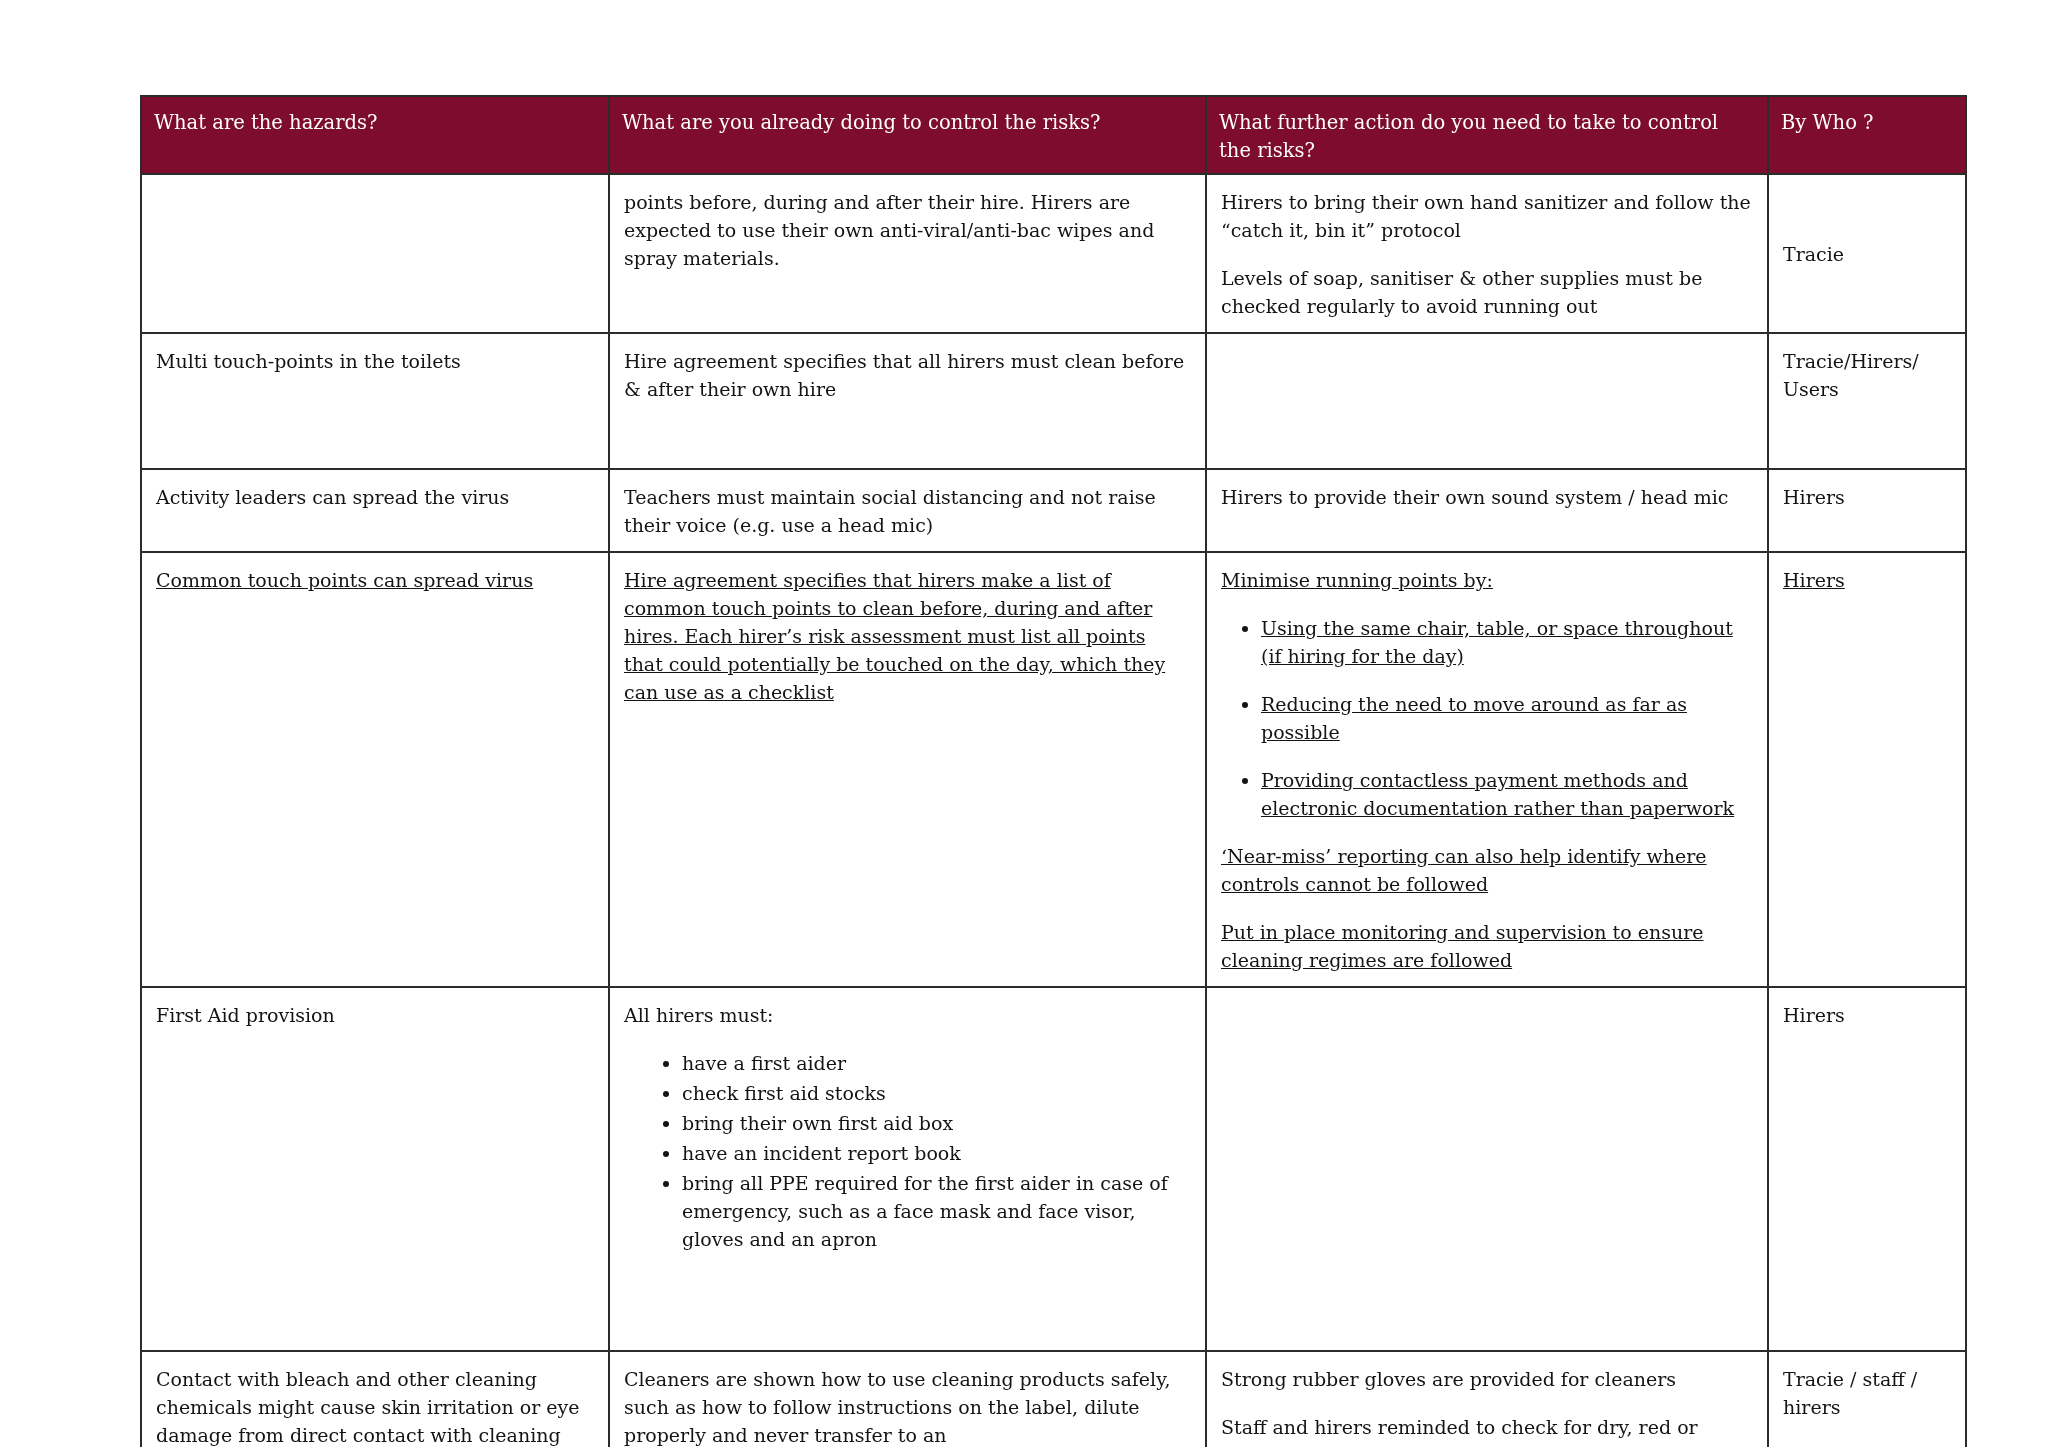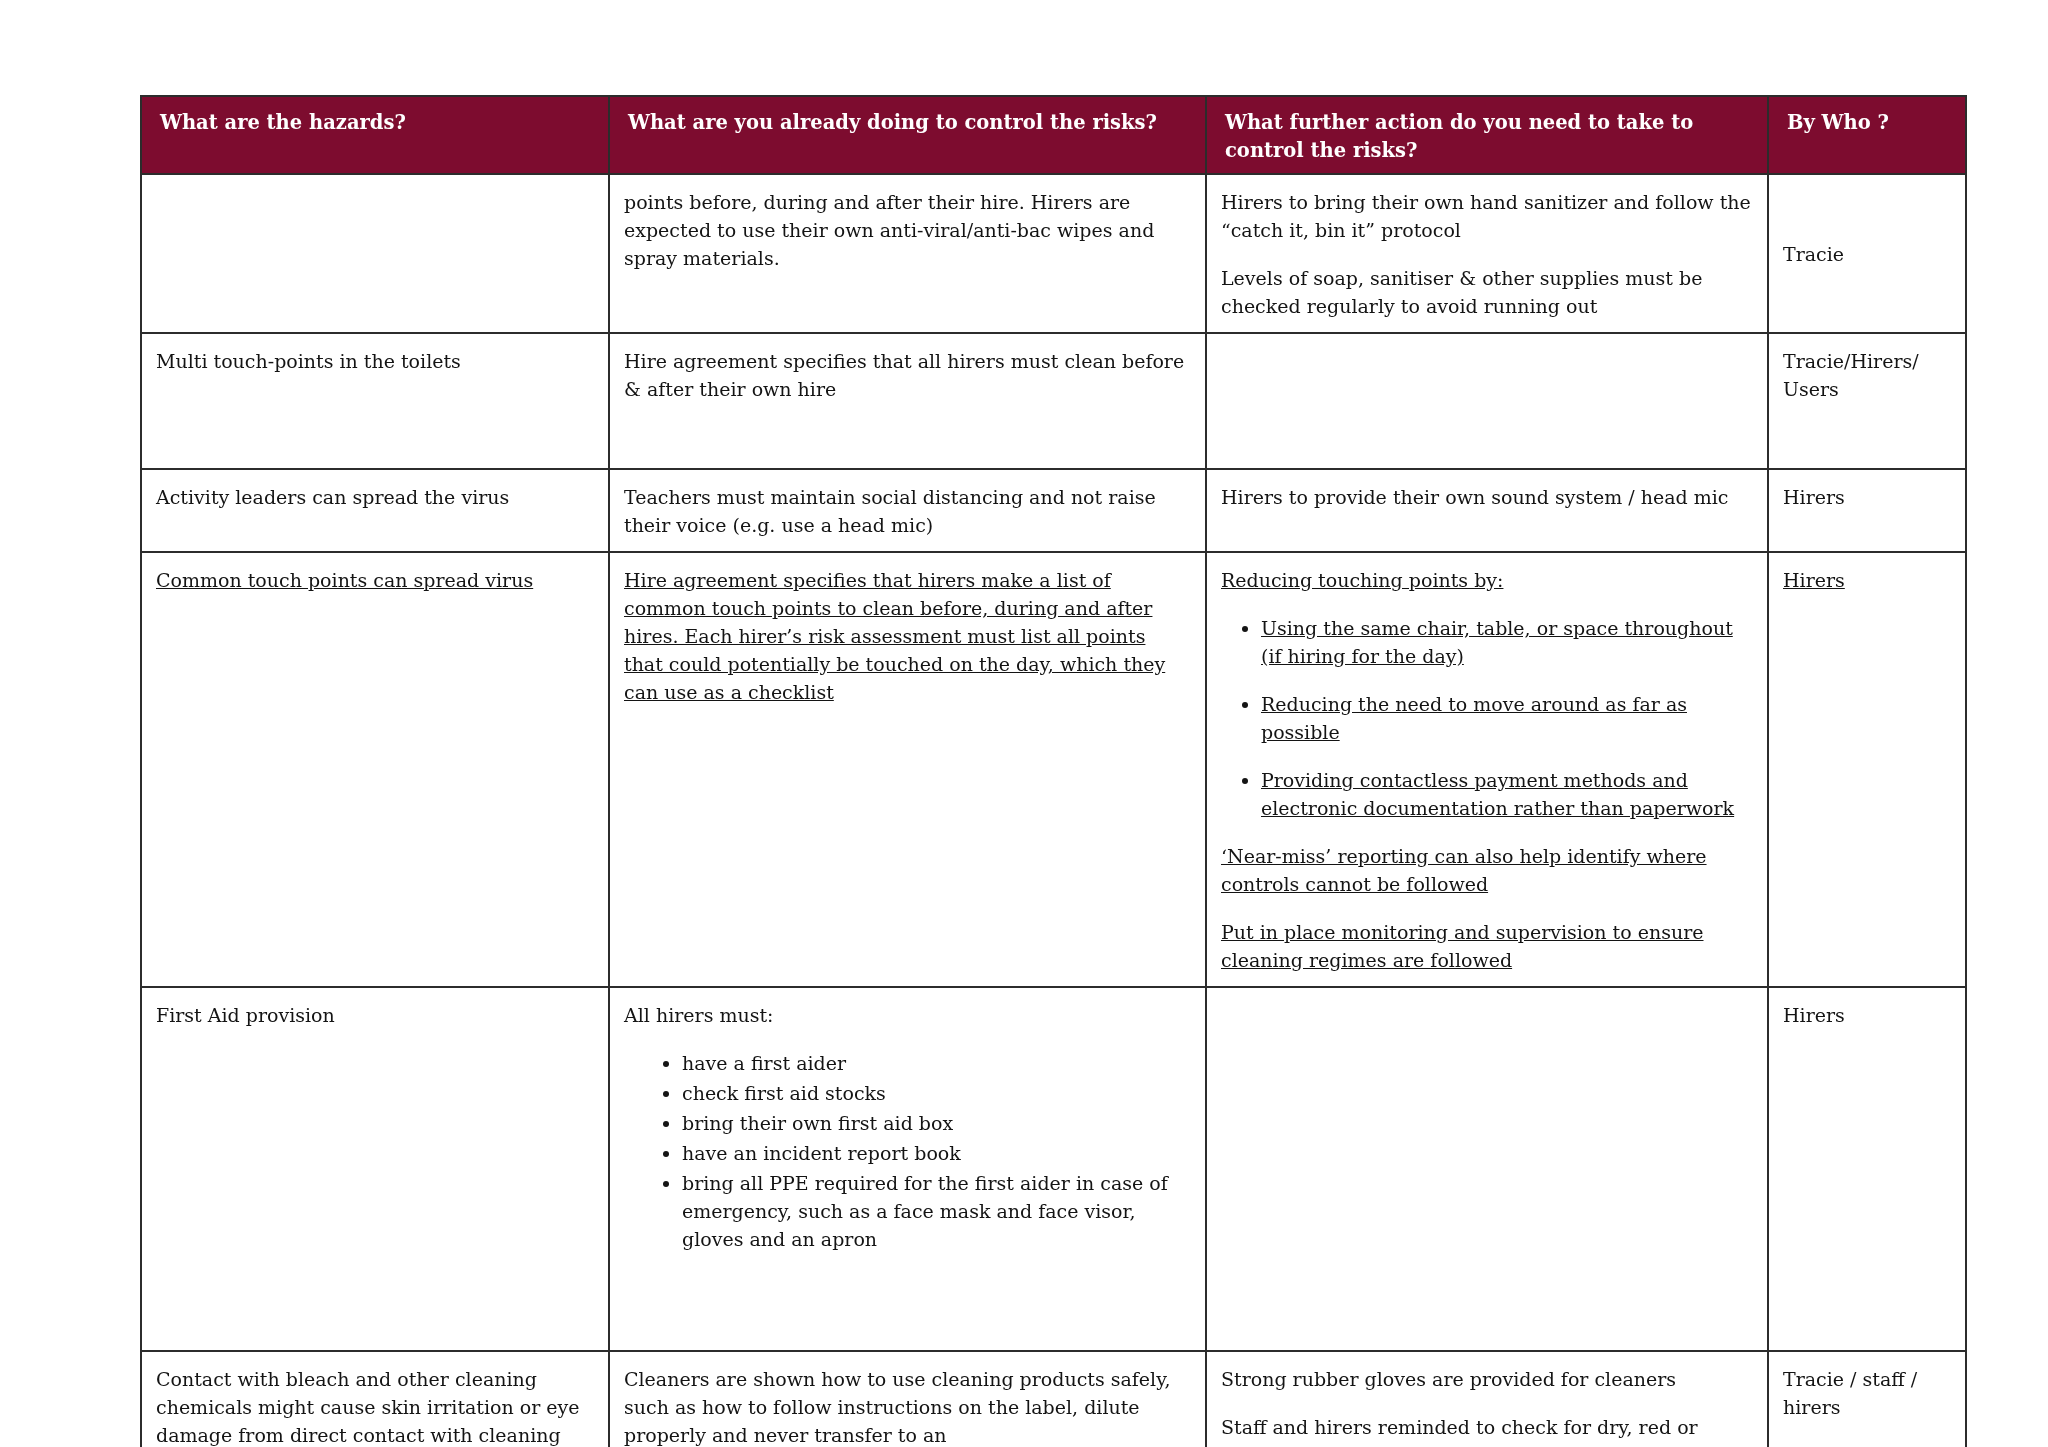--- a/index.html
+++ b/index.html
@@ -31,24 +31,24 @@
 
   th, td {
     border: 2px solid #2c2c2c;
     vertical-align: top;
     text-align: left;
   }
   thead tr { height: 78px; }
   th {
     background: #7d0c2f;
     color: #ffffff;
-    font-weight: bold;
+    font-weight: normal;
     font-size: 19.5px;
     line-height: 28px;
-    padding: 12px 16px 8px 18px;
+    padding: 12px 16px 8px 12px;
   }
   td {
     font-size: 19px;
     line-height: 28px;
     padding: 13px 16px 12px 14px;
   }
   td p { margin: 0 0 20px 0; }
   td p:last-child { margin-bottom: 0; }
   td ul { margin: 0 0 20px 0; list-style: disc; }
   td ul:last-child { margin-bottom: 0; }
@@ -124,21 +124,21 @@
           </td>
         </tr>
         <tr>
           <td>
             <p>Common touch points can spread virus</p>
           </td>
           <td>
             <p>Hire agreement specifies that hirers make a list of common touch points to clean before, during and after hires.  Each hirer’s risk assessment must list all points that could potentially be touched on the day, which they can use as a checklist</p>
           </td>
           <td>
-            <p>Reducing touching points by:</p>
+            <p>Minimise running points by:</p>
             <ul class="spaced">
               <li>Using the same chair, table, or space throughout (if hiring for the day)</li>
               <li>Reducing the need to move around as far as possible</li>
               <li>Providing contactless payment methods and electronic documentation rather than paperwork</li>
             </ul>
             <p>‘Near-miss’ reporting can also help identify where controls cannot be followed</p>
             <p>Put in place monitoring and supervision to ensure cleaning regimes are followed</p>
           </td>
           <td>
             <p>Hirers</p>

